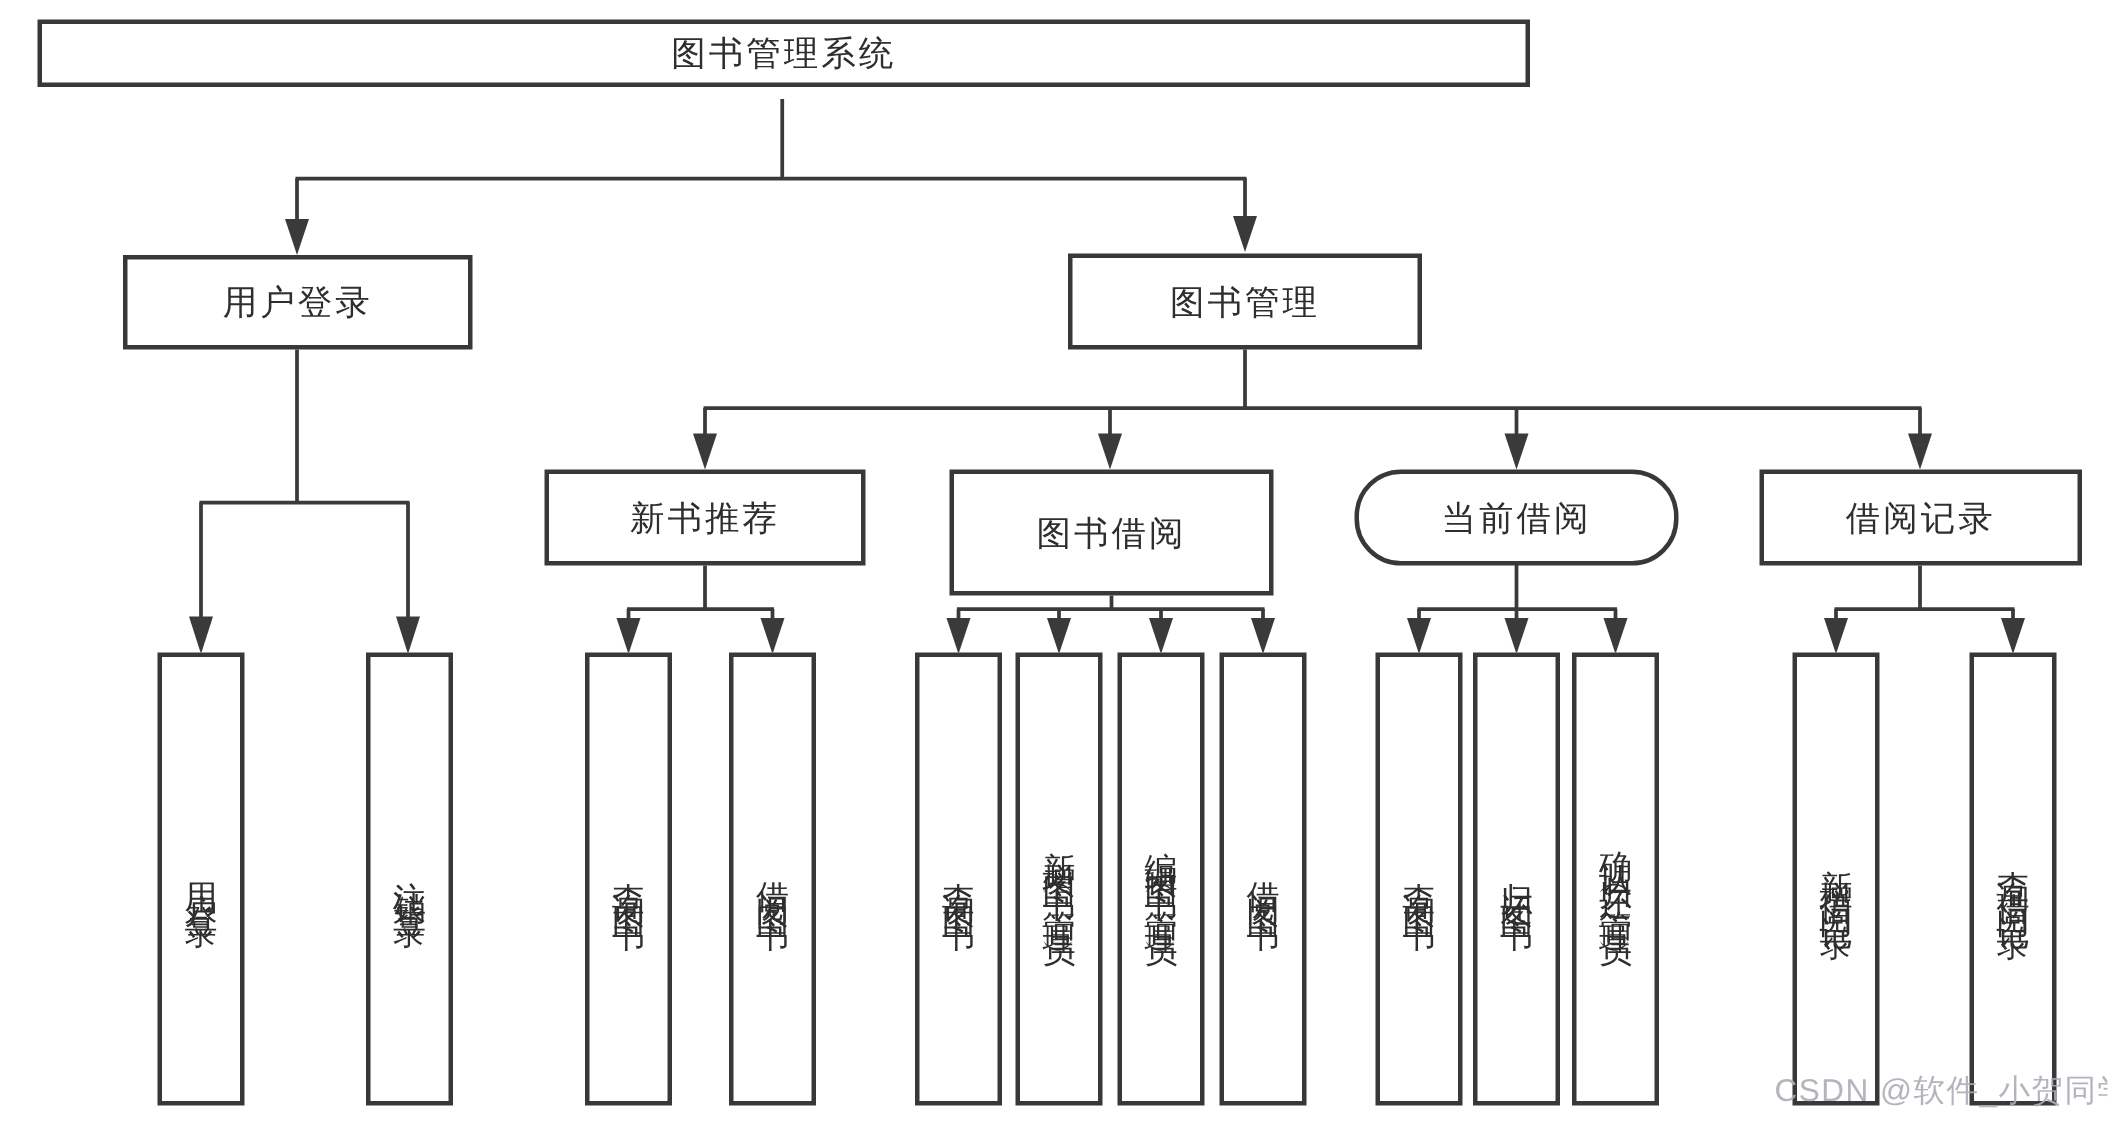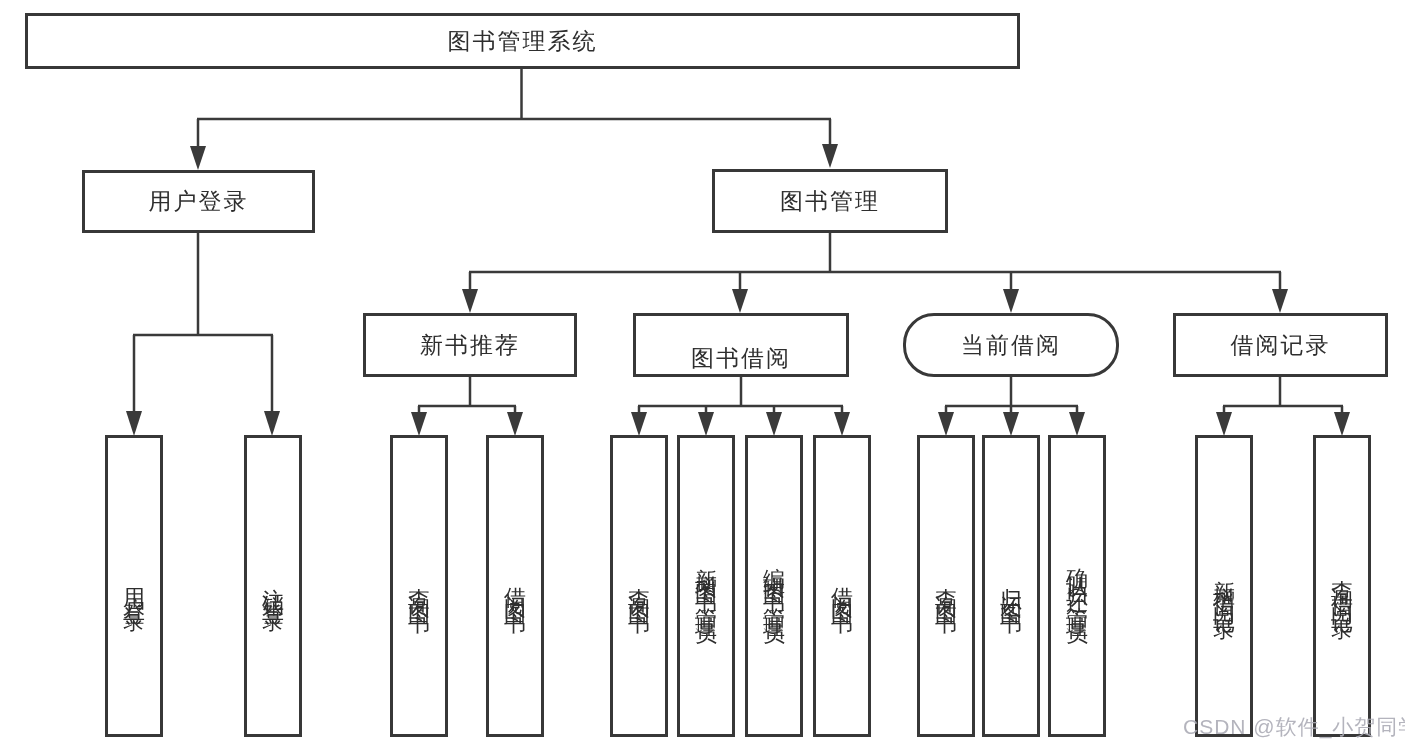--- a/index.html
+++ b/index.html
@@ -14,25 +14,25 @@
   .vbox {
     position:absolute; z-index:2; top:435px; width:58px; height:302px;
     background:#ffffff; border:3px solid #383838;
     display:flex; align-items:center; justify-content:center;
   }
   .vbox span {
     writing-mode:vertical-rl; text-orientation:mixed;
     font-size:22px; line-height:1; letter-spacing:8px; color:#2e2e2e;
   }
   
-  .n-root      { left:25px;   top:13px;  width:995px; height:56px; }
+  .n-root      { left:25px;   top:13px;  width:995px; height:45px; }
   .n-userlogin { left:82px;   top:170px; width:233px; height:63px; }
   .n-bookmgmt  { left:712px;  top:169px; width:236px; height:64px;text-align:center; }
   .n-recommend { left:363px;  top:313px; width:214px; height:64px; }
-  .n-borrow    { left:633px;  top:313px; width:216px; height:64px;align-items:flex-end; }
+  .n-borrow    { left:633px;  top:313px; width:216px; height:84px; }
   .n-current   { left:903px;  top:313px; width:216px; height:64px;border-radius:31px; }
   .n-records   { left:1173px; top:313px; width:215px; height:64px; }
   
   .l1  { left:105px; }  .l2  { left:244px; }
   .l3  { left:390px; }  .l4  { left:486px; }
   .l5  { left:610px; }  .l6  { left:677px; }
   .l7  { left:745px; }  .l8  { left:813px; }
   .l9  { left:917px; }  .l10 { left:982px; } .l11 { left:1048px; }
   .l12 { left:1195px; } .l13 { left:1313px; }
   .watermark {

